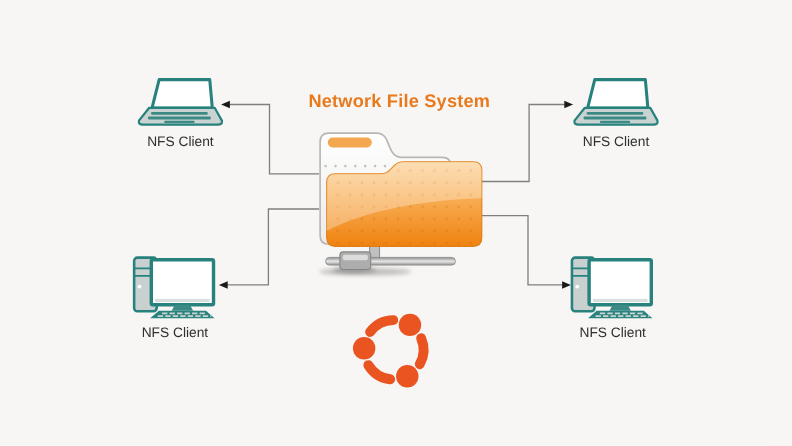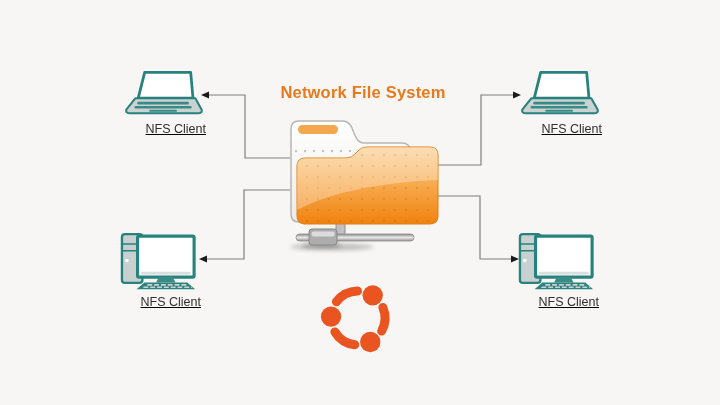--- a/index.html
+++ b/index.html
@@ -7,21 +7,21 @@
     position:relative;width:720px;height:405px;overflow:hidden;
     background:#F7F6F4;
     font-family:"Liberation Sans", sans-serif;
   }
   .connectors{position:absolute;left:0;top:0;width:720px;height:405px;}
   .title{
     position:absolute;left:363px;top:83px;transform:translateX(-50%);
     font-size:16.5px;font-weight:bold;color:#E8791D;white-space:nowrap;
     letter-spacing:0.2px;
   }
-  .client{position:absolute;width:84px;text-align:right;text-decoration:underline;}
+  .client{position:absolute;width:84px;text-align:center;}
   .client svg{display:block;margin:0 auto;}
   .client-label{
     margin-top:5px;font-size:12.5px;color:#2F2F2F;white-space:nowrap;
   }
   .client.tl{left:122px;top:71px;}
   .client.tr{left:518px;top:71px;}
   .client.bl{left:117px;top:232px;}
   .client.br{left:515px;top:232px;}
   .server-svg{position:absolute;left:280px;top:106px;}
   .badge{

